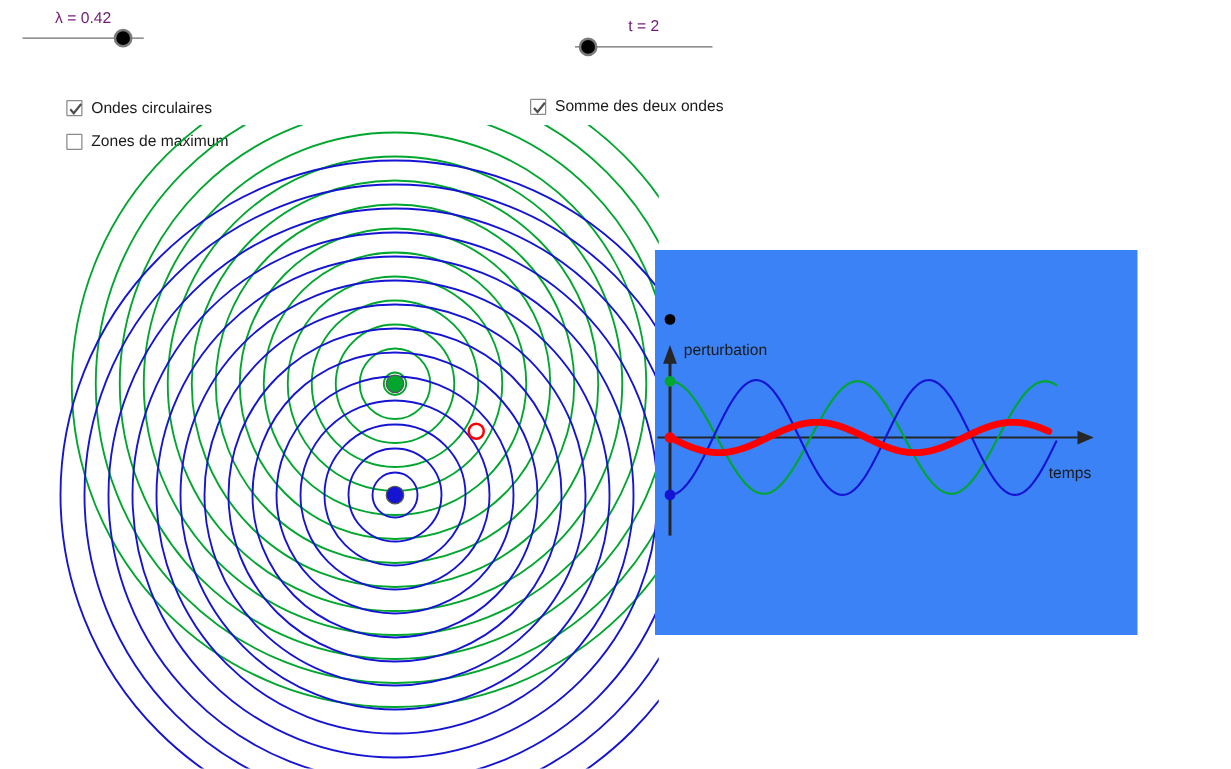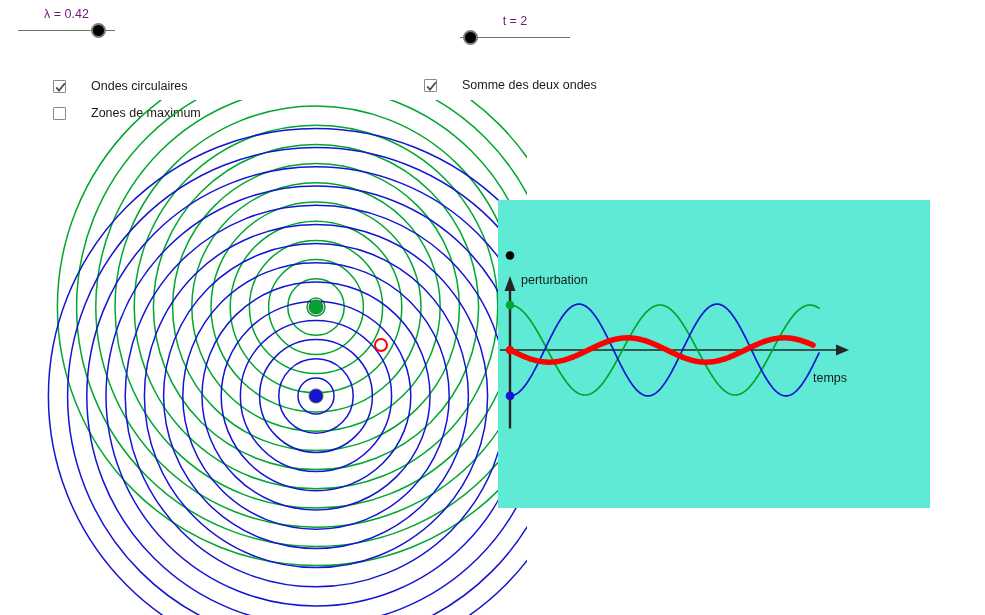--- a/index.html
+++ b/index.html
@@ -58,41 +58,41 @@
     background: #ffffff;
     box-sizing: border-box;
     border-radius: 1px;
     position: relative;
     flex: 0 0 auto;
   }
   .cb-box svg { position: absolute; left: 0; top: 0; }
   .cb-label {
     font-size: 12.5px;
     color: #1a1a1a;
-    margin-left: 25px;
+    margin-left: 7px;
     line-height: 14px;
   }
 
   
   #wave-field {
     position: absolute;
     left: 0;
     top: 100px;
     width: 527px;
     height: 515px;
   }
 
   
   #graph-panel {
     position: absolute;
-    left: 498px;
+    left: 524px;
     top: 200px;
-    width: 432px;
+    width: 386px;
     height: 308px;
-    background: #5eead4;
+    background: #3b82f6;
   }
   #graph-panel svg { display: block; }
   .axis-text {
     font-family: "Liberation Sans", sans-serif;
     font-size: 12.5px;
     fill: #1a1a1a;
   }
 </style>
 </head>
 <body>

